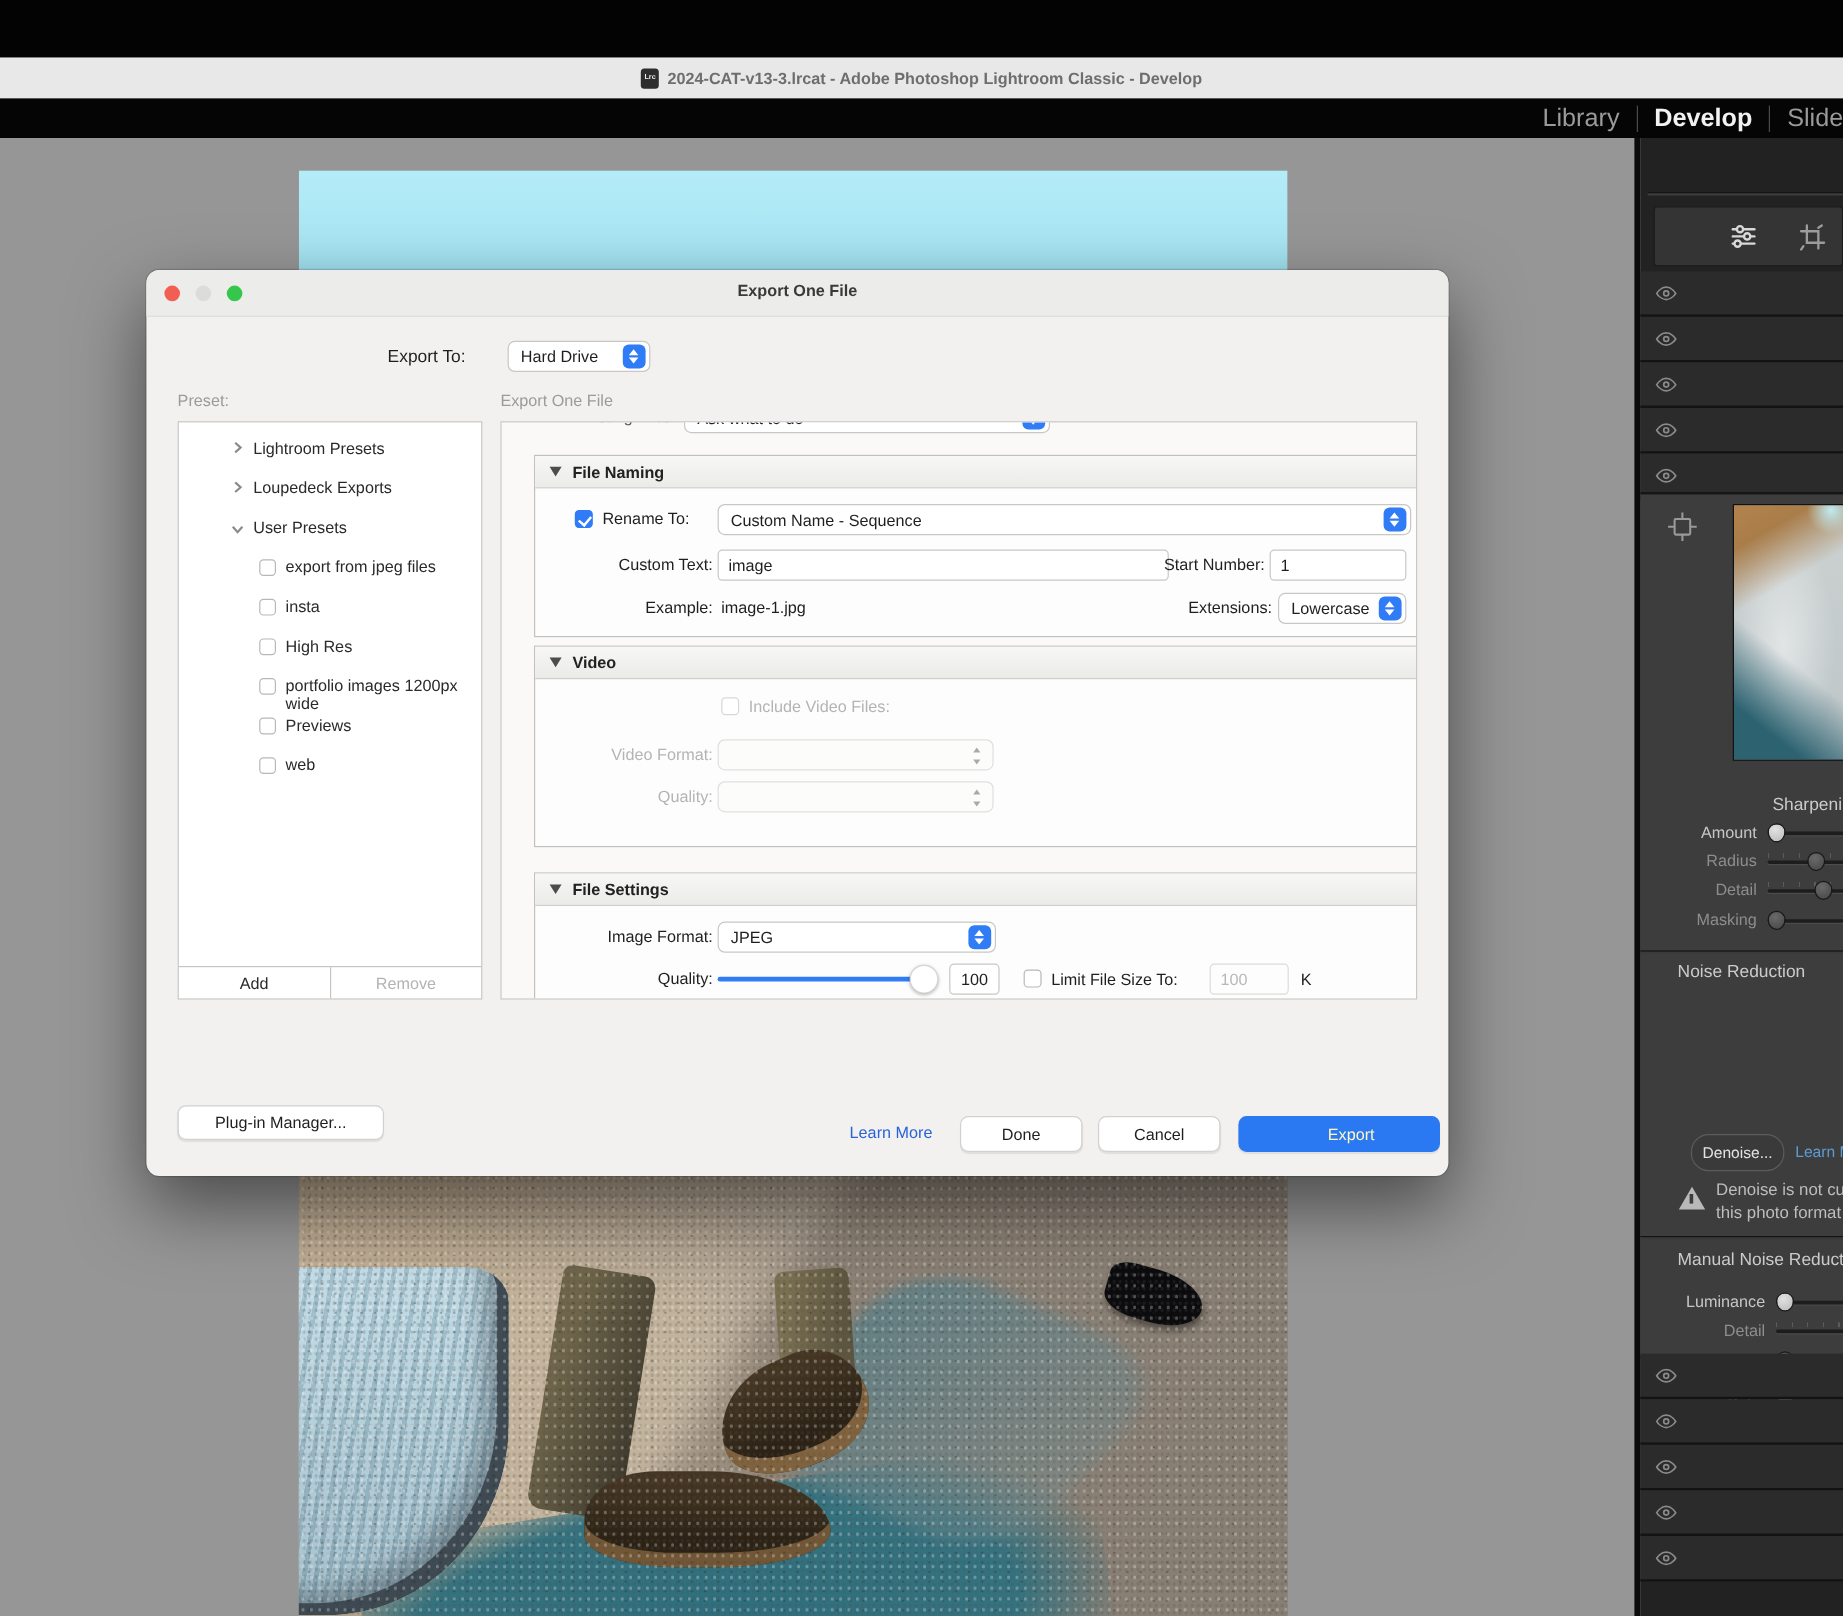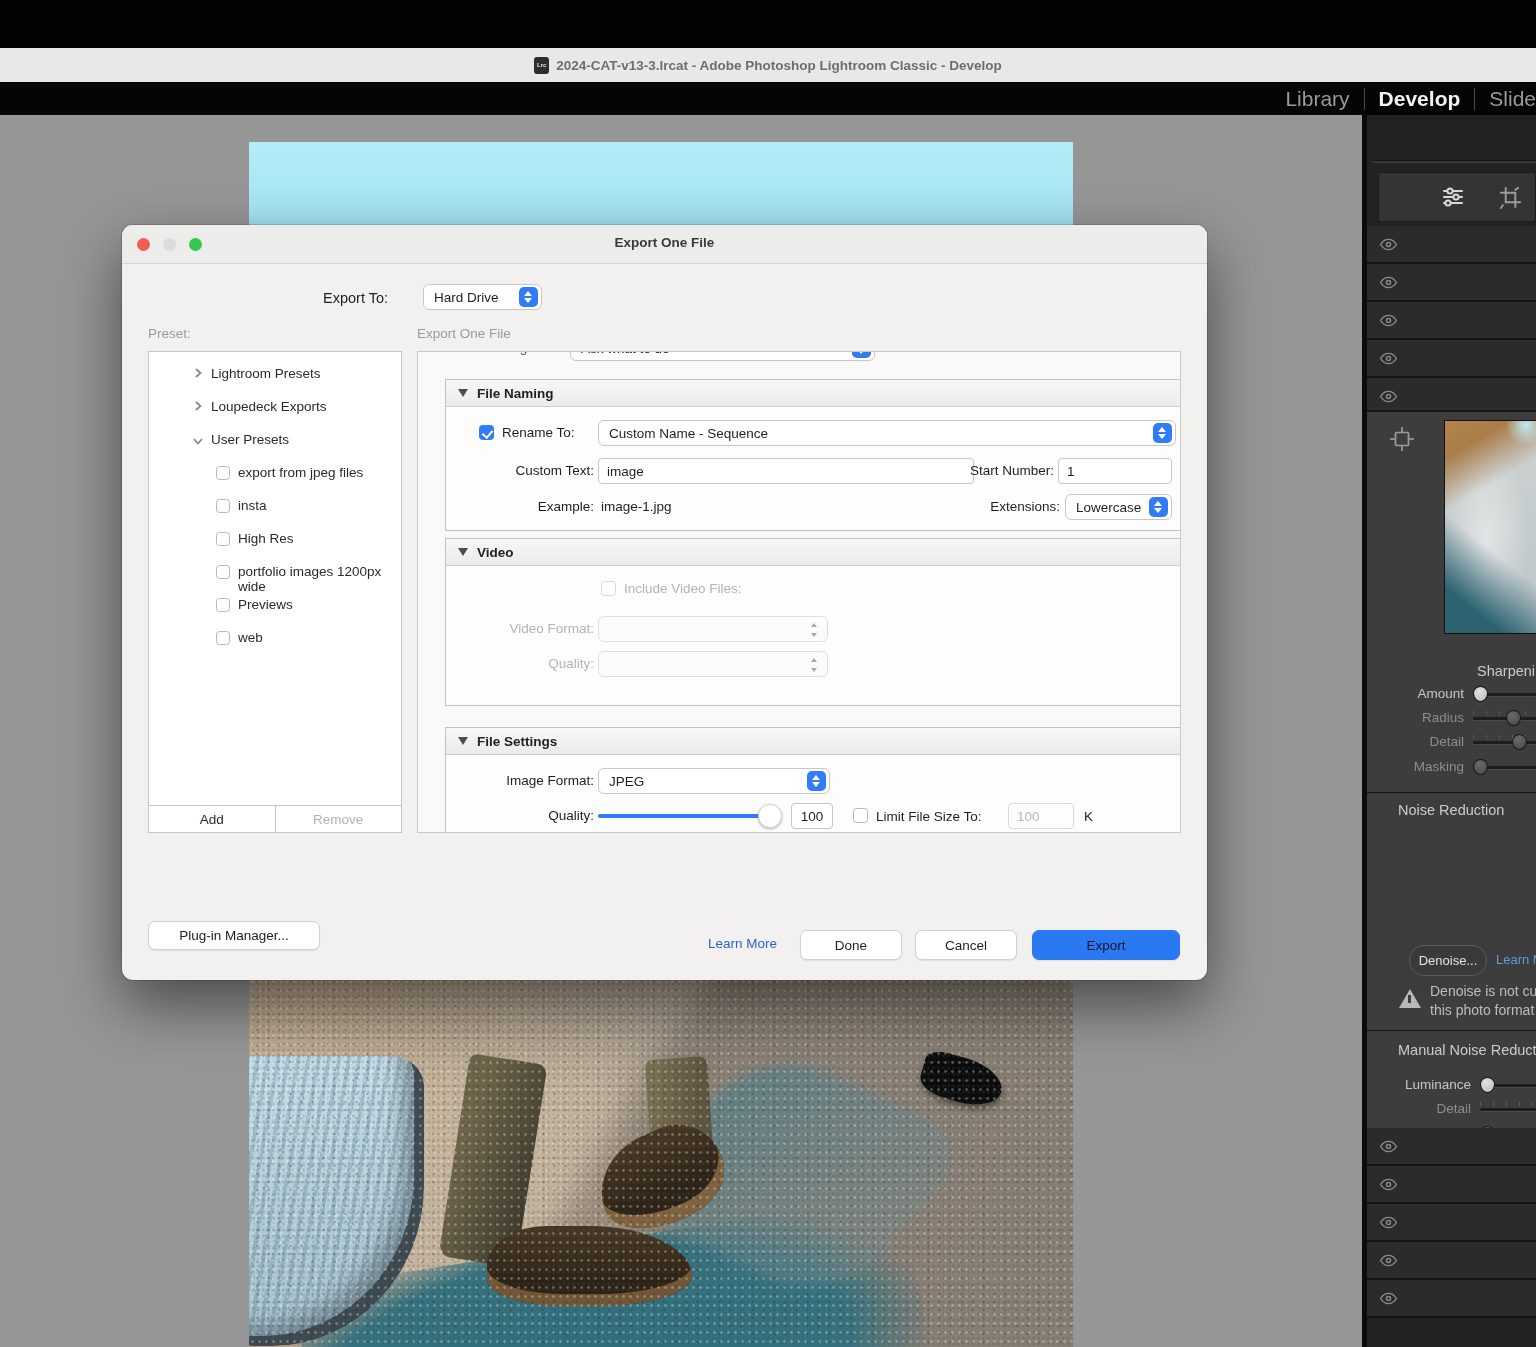--- a/index.html
+++ b/index.html
@@ -145,21 +145,21 @@
   .input{position:absolute;height:26px;background:#fff;border:1px solid #c8c7c6;border-radius:4px;
     box-sizing:border-box;font-size:13.5px;color:#1f1f21;padding:0 8px;font-family:"Liberation Sans",sans-serif;}
   .input.dis{border-color:#dcdbda;color:#b9b8b7;background:#fdfdfd;}
   .dd.dis{border-color:#e0dfde;background:#fcfcfb;}
   .q-track{position:absolute;height:4px;border-radius:2px;}
   .q-thumb{position:absolute;width:22px;height:22px;border-radius:50%;background:#fff;
     border:1px solid #d6d5d4;box-shadow:0 1px 3px rgba(0,0,0,.3);}
   .btn{position:absolute;background:#fff;border:1px solid #d2d1d0;border-radius:7px;
     box-shadow:0 1px 1px rgba(0,0,0,.08);display:flex;align-items:center;justify-content:center;
     font-size:13.5px;color:#1f1f21;}
-  .btn.primary{background:#2b78f3;border-color:#2b78f3;color:#0f172a;}
+  .btn.primary{background:#2b78f3;border-color:#2b78f3;color:#fef9c3;padding-left:20px;}
   .link{position:absolute;color:#2a62d8;font-size:13.5px;}
 </style>
 </head>
 <body>
 
 <div class="canvas">
 
   <div class="topbar"></div>
   <div class="titlebar">
     <span class="file-icon">Lrc</span>

